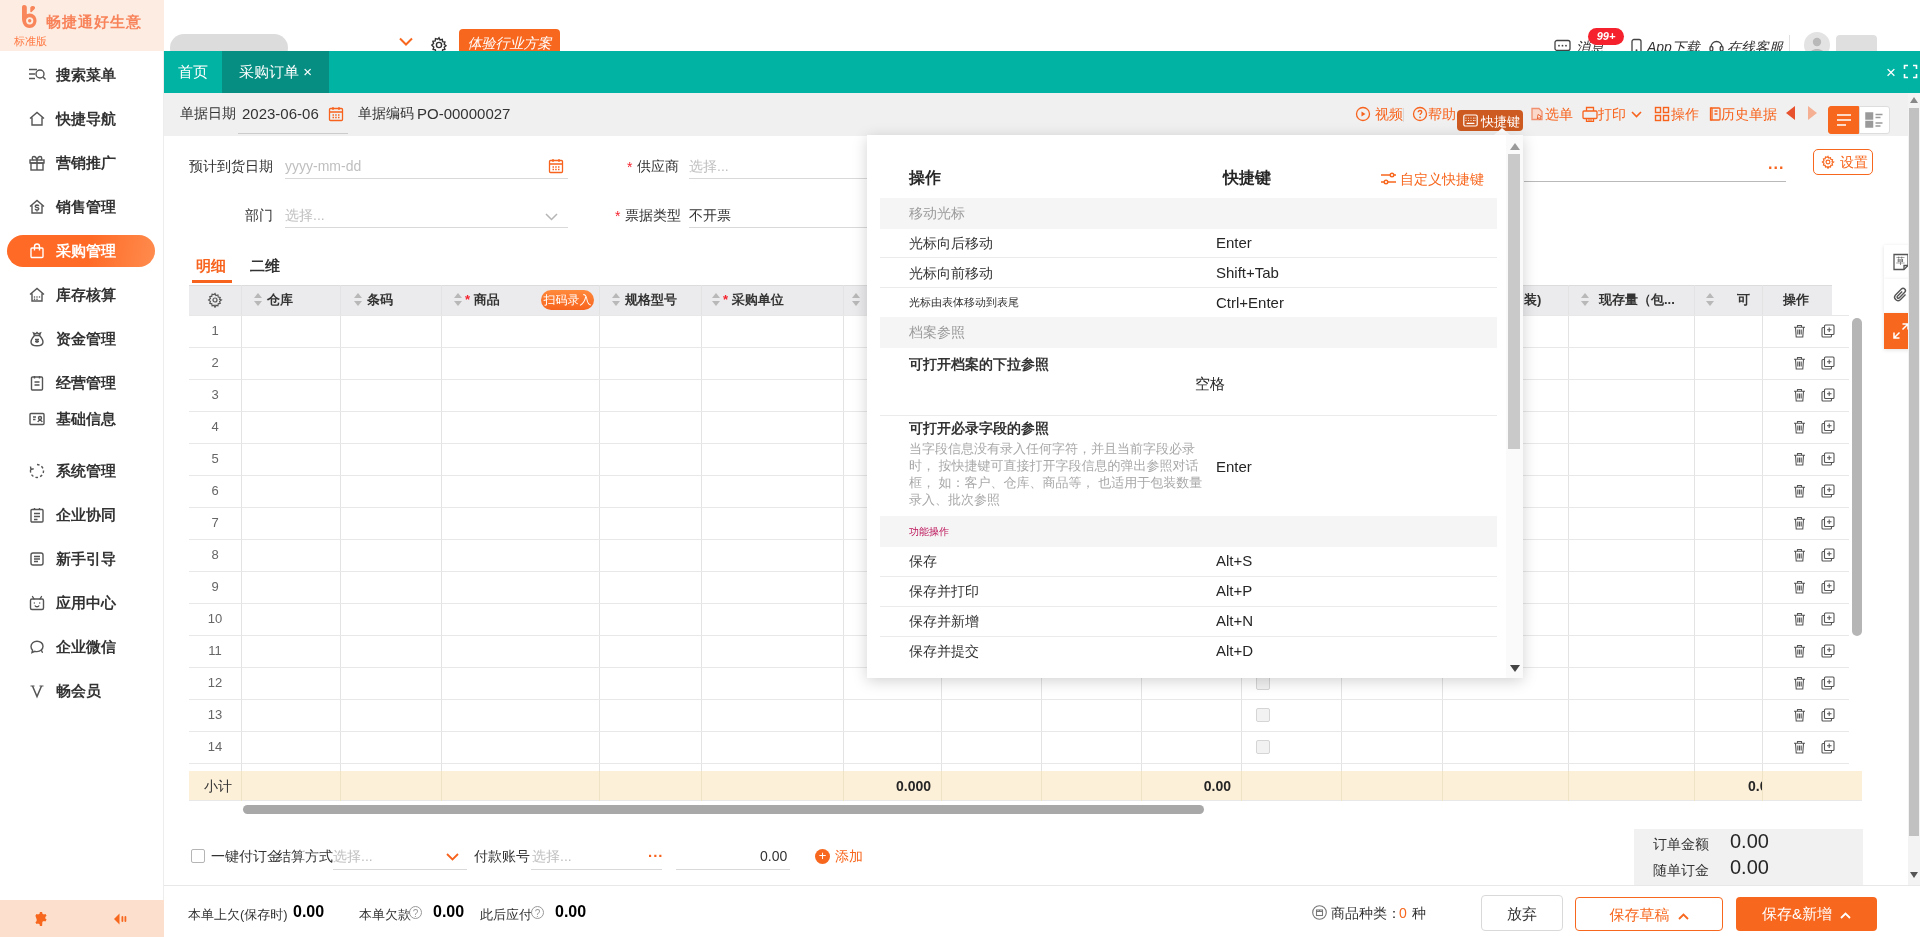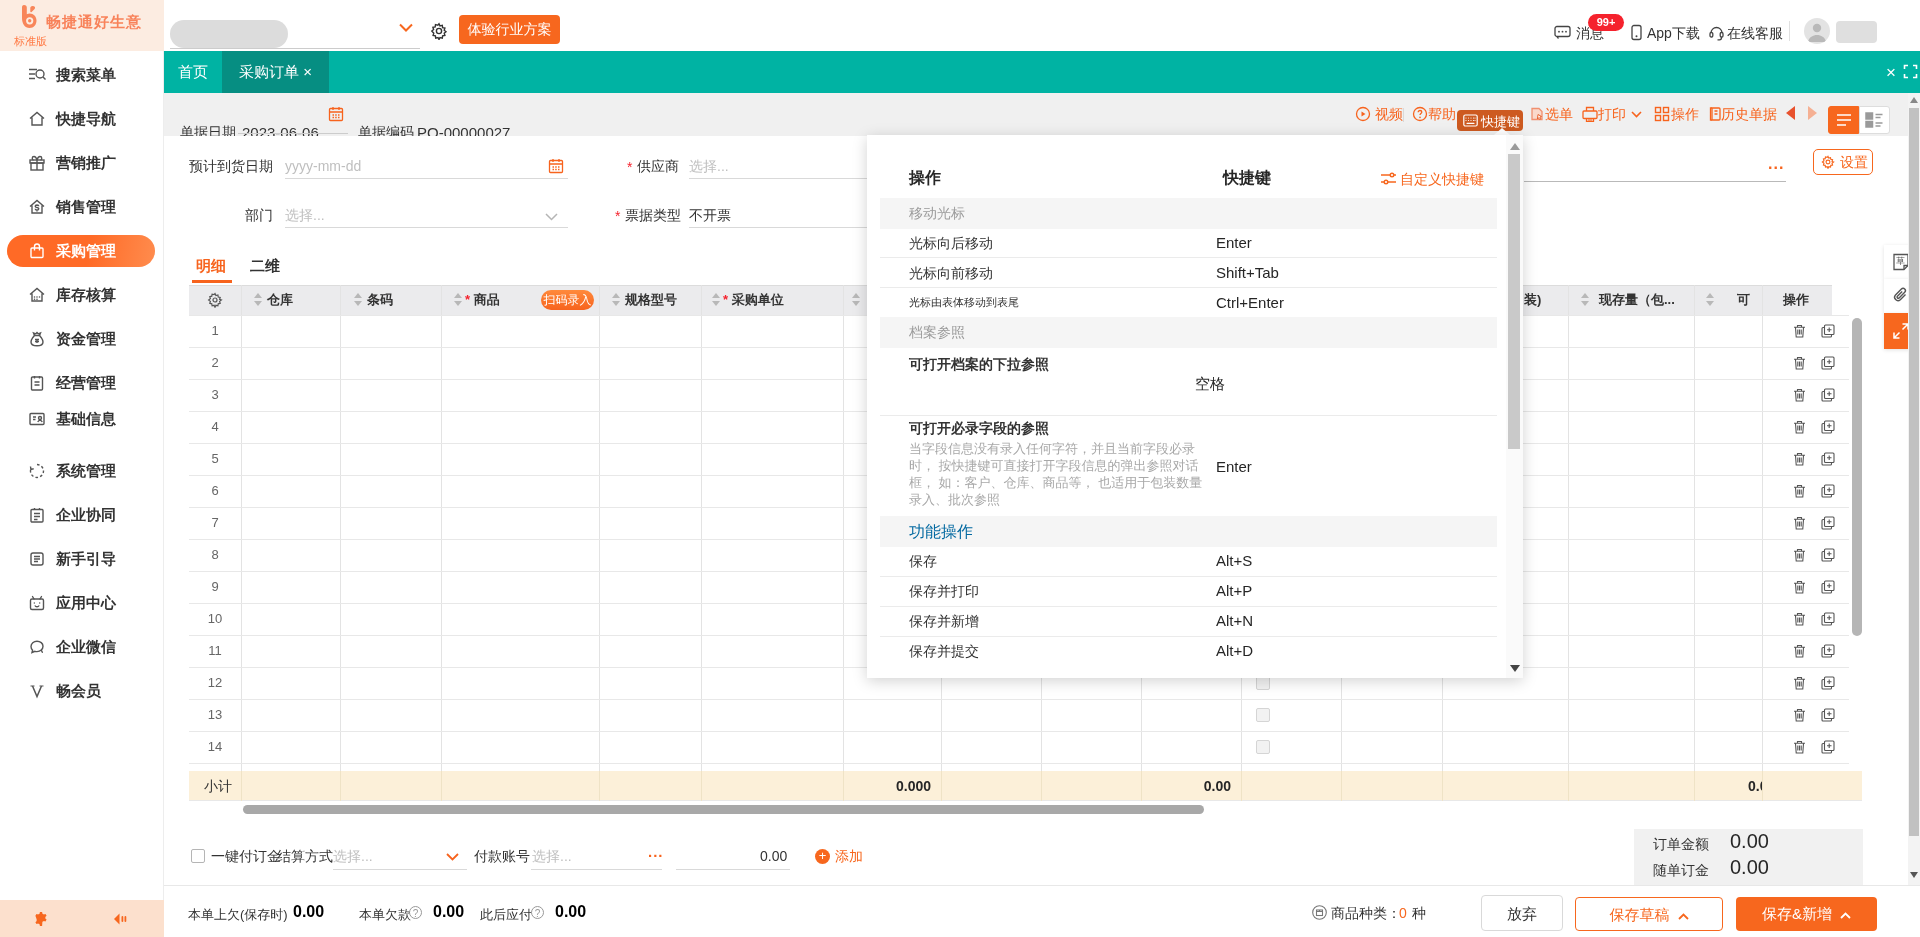--- a/index.html
+++ b/index.html
@@ -15,21 +15,21 @@
 #logover { left:14px; top:34px; font-size:11px; color:#ff7a45; }
 .mi { position:absolute; left:0; width:192px; height:44px;font-weight:bold; }
 .mi .ic { position:absolute; left:28px; top:13px; width:18px; height:18px; color:#555; }
 .mi .tx { position:absolute; left:56px; top:13px; font-size:15px; color:#333; }
 .mi.act .pill { position:absolute; left:7px; top:6px; width:148px; height:32px; border-radius:16px; background:linear-gradient(100deg,#ff6a26 55%,#ff8c4e); }
 .mi.act .ic { color:#fff; }
 .mi.act .tx { color:#fff; }
 #sbfoot { left:0; top:900px; width:164px; height:37px; background:#fce0cd; }
 
 
-#header { left:164px; top:4px; width:1756px; height:51px; background:#fff; }
+#header { left:164px; top:18px; width:1756px; height:51px; background:#fff;font-style:italic; }
 #hpill { left:6px; top:16px; width:118px; height:28px; border-radius:14px; background:#dcdcdc; }
 #hline { left:6px; top:44px; width:250px; height:1px; background:#ccc; }
 #hchev { left:235px; top:19px; color:#f7671e; font-size:15px; font-weight:bold;}
 #hgear { left:266px; top:18px; width:18px; height:18px; color:#333; }
 #hbtn { left:295px; top:11px; width:101px; height:29px; background:#f7671e; border-radius:4px; color:#fff; font-size:14px; text-align:center; line-height:29px; }
 .hic { position:absolute; top:20px; width:17px; height:17px; color:#555; }
 .htx { position:absolute; top:21px; font-size:14px; color:#333; }
 #hbadge { left:1424px; top:10px; width:36px; height:17px; background:#f5222d; border-radius:9px; color:#fff; font-size:11px; font-weight:bold; text-align:center; line-height:17px; }
 #hdiv { left:1625px; top:17px; width:1px; height:20px; background:#e0e0e0; }
 #havatar { left:1640px; top:14px; width:26px; height:26px; border-radius:50%; background:#e3e3e3; overflow:hidden;}
@@ -37,21 +37,21 @@
 
 
 #tabbar { left:164px; top:51px; width:1756px; height:42px; background:#00b3a3; }
 #tab1 { position:absolute; left:0; top:0; width:58px; height:42px; color:#fff; font-size:15px; text-align:center; line-height:42px; }
 #tab2 { position:absolute; left:58px; top:0; width:107px; height:42px; background:#068e82; color:#fff; font-size:15px; text-align:center; line-height:42px; }
 #tbx { position:absolute; left:1722px; top:12px; color:#fff; font-size:17px; }
 #tbf { position:absolute; left:1739px; top:13px; width:15px; height:15px; color:#fff; }
 
 
 #dstrip { left:164px; top:93px; width:1756px; height:43px; background:#f0f0f0; }
-.ds { position:absolute; top:12px; font-size:14px; color:#333;margin-top:19px; }
+.ds { position:absolute; top:12px; font-size:14px; color:#333; }
 #dunder { position:absolute; left:74px; top:40px; width:110px; height:1px; background:#ccc; }
 .tbi { position:absolute; top:13px; width:16px; height:16px; color:#f7631d; }
 .tbt { position:absolute; top:13px; font-size:14px; color:#f7631d; }
 #kjbtn { position:absolute; left:1293px; top:17px; width:66px; height:21px; background:#cd5a20; border-radius:4px; }
 #segA { position:absolute; left:1664px; top:13px; width:31px; height:28px; background:#f7671e; border:1px solid #f7671e; border-radius:3px 0 0 3px;}
 #segB { position:absolute; left:1695px; top:13px; width:31px; height:28px; background:#fff; border:1px solid #ddd; border-radius:0 3px 3px 0;}
 
 
 #content { left:164px; top:136px; width:1756px; height:801px; background:#fff; }
 .lbl { position:absolute; font-size:14px; color:#333; }
@@ -585,21 +585,21 @@
     <div style="position:absolute;left:13px;top:152px;width:617px;height:1px;background:#ebebeb"></div>
     <div style="position:absolute;left:42px;top:160px;font-size:11px;color:#333">光标由表体移动到表尾</div>
     <div style="position:absolute;left:349px;top:159px;font-size:15px;color:#262626">Ctrl+Enter</div>
     <div style="position:absolute;left:13px;top:182px;width:617px;height:31px;background:#f5f5f5;color:#9b9b9b;font-size:14px;line-height:31px;padding-left:29px">档案参照</div>
     <div style="position:absolute;left:42px;top:221px;font-size:14px;color:#333;font-weight:bold">可打开档案的下拉参照</div>
     <div style="position:absolute;left:328px;top:240px;font-size:15px;color:#262626">空格</div>
     <div style="position:absolute;left:13px;top:280px;width:617px;height:1px;background:#ebebeb"></div>
     <div style="position:absolute;left:42px;top:285px;font-size:14px;color:#333;font-weight:bold">可打开必录字段的参照</div>
     <div style="position:absolute;left:42px;top:305px;width:305px;font-size:13px;color:#a8a8a8;line-height:17px">当字段信息没有录入任何字符，并且当前字段必录时， 按快捷键可直接打开字段信息的弹出参照对话框， 如：客户、仓库、商品等， 也适用于包装数量录入、批次参照</div>
     <div style="position:absolute;left:349px;top:323px;font-size:15px;color:#262626">Enter</div>
-    <div style="position:absolute;left:13px;top:381px;width:617px;height:31px;background:#f5f5f5;color:#0369a1;font-size:16px;line-height:31px;padding-left:29px">功能操作</div>
+    <div style="position:absolute;left:13px;top:381px;width:617px;height:31px;background:#f5f5f5;color:#be185d;font-size:10px;line-height:31px;padding-left:29px">功能操作</div>
     <div style="position:absolute;left:42px;top:418px;font-size:14px;color:#333">保存</div>
     <div style="position:absolute;left:349px;top:417px;font-size:15px;color:#262626">Alt+S</div>
     <div style="position:absolute;left:13px;top:441px;width:617px;height:1px;background:#ebebeb"></div>
     <div style="position:absolute;left:42px;top:448px;font-size:14px;color:#333">保存并打印</div>
     <div style="position:absolute;left:349px;top:447px;font-size:15px;color:#262626">Alt+P</div>
     <div style="position:absolute;left:13px;top:471px;width:617px;height:1px;background:#ebebeb"></div>
     <div style="position:absolute;left:42px;top:478px;font-size:14px;color:#333">保存并新增</div>
     <div style="position:absolute;left:349px;top:477px;font-size:15px;color:#262626">Alt+N</div>
     <div style="position:absolute;left:13px;top:501px;width:617px;height:1px;background:#ebebeb"></div>
     <div style="position:absolute;left:42px;top:508px;font-size:14px;color:#333">保存并提交</div>

